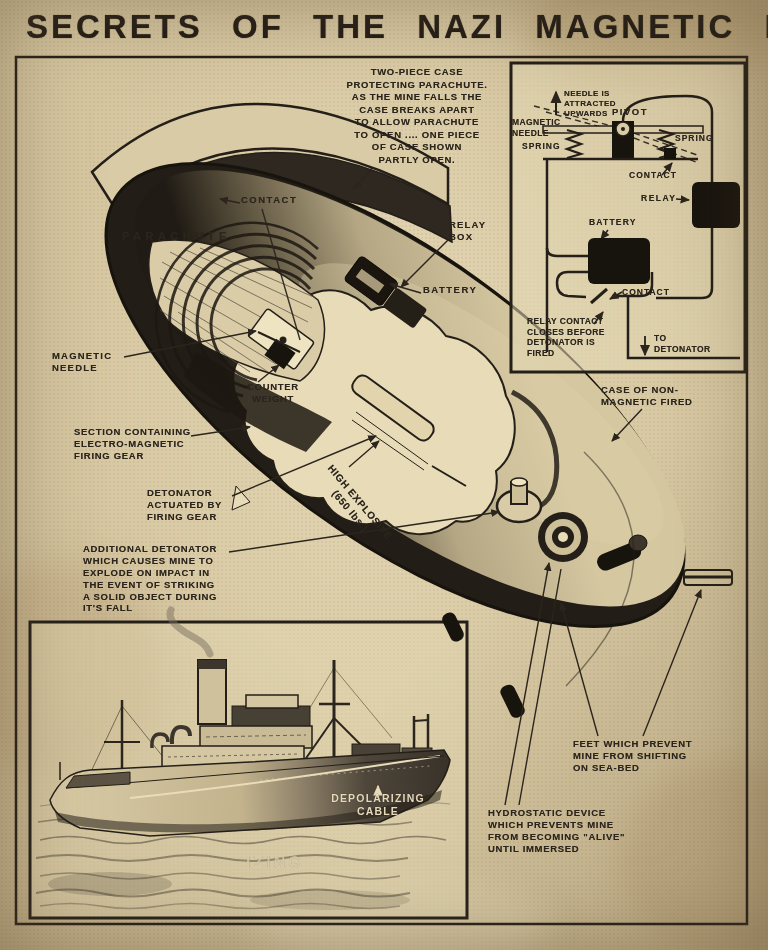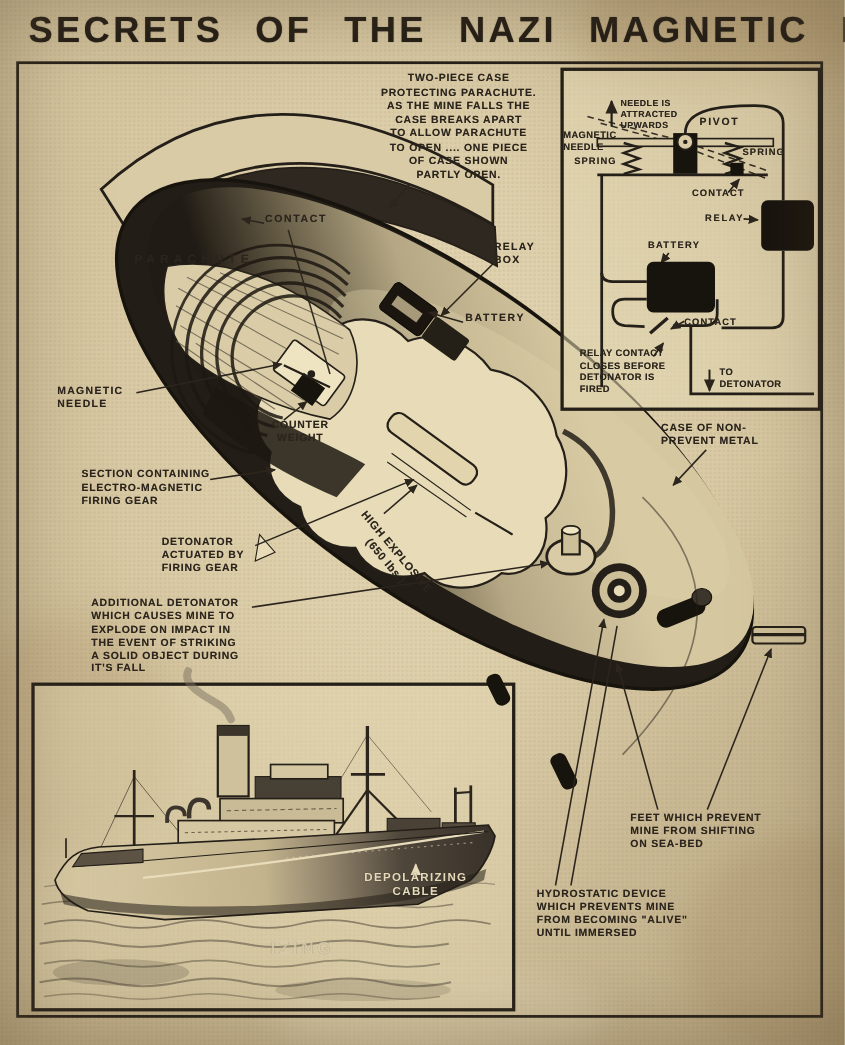--- a/index.html
+++ b/index.html
@@ -324,35 +324,35 @@
 FIRING GEAR</div>
   <div class="lbl" style="left:83px; top:543px;">ADDITIONAL DETONATOR
 WHICH CAUSES MINE TO
 EXPLODE ON IMPACT IN
 THE EVENT OF STRIKING
 A SOLID OBJECT DURING
 IT'S FALL</div>
   <div class="lbl rot ctr" style="left:331px; top:459px; width:104px;">HIGH EXPLOSIVE
 (650 lbs.)</div>
   <div class="lbl" style="left:601px; top:384px;">CASE OF NON-
-PREVENT METAL</div>
+MAGNETIC FIRED</div>
   <div class="lbl" style="left:488px; top:807px;">HYDROSTATIC DEVICE
 WHICH PREVENTS MINE
 FROM BECOMING "ALIVE"
 UNTIL IMMERSED</div>
   <div class="lbl" style="left:573px; top:738px;">FEET WHICH PREVENT
 MINE FROM SHIFTING
 ON SEA-BED</div>
 
   <div class="lbl sm" style="left:564px; top:89px; font-size:8px;">NEEDLE IS
 ATTRACTED
 UPWARDS</div>
   <div class="lbl sm" style="left:512px; top:117px;">MAGNETIC
 NEEDLE</div>
-  <div class="lbl" style="left:636px; top:106px; letter-spacing:1.5px;">PIVOT</div>
+  <div class="lbl" style="left:612px; top:106px; letter-spacing:1.5px;">PIVOT</div>
   <div class="lbl sm" style="left:522px; top:141px; letter-spacing:1px;">SPRING</div>
   <div class="lbl sm" style="left:675px; top:133px; letter-spacing:1px;">SPRING</div>
   <div class="lbl sm" style="left:629px; top:170px; letter-spacing:1px;">CONTACT</div>
   <div class="lbl sm" style="left:641px; top:193px; letter-spacing:1.5px;">RELAY</div>
   <div class="lbl sm" style="left:589px; top:217px; letter-spacing:1.2px;">BATTERY</div>
   <div class="lbl sm" style="left:622px; top:287px; letter-spacing:1px;">CONTACT</div>
   <div class="lbl sm" style="left:527px; top:316px;">RELAY CONTACT
 CLOSES BEFORE
 DETONATOR IS
 FIRED</div>

